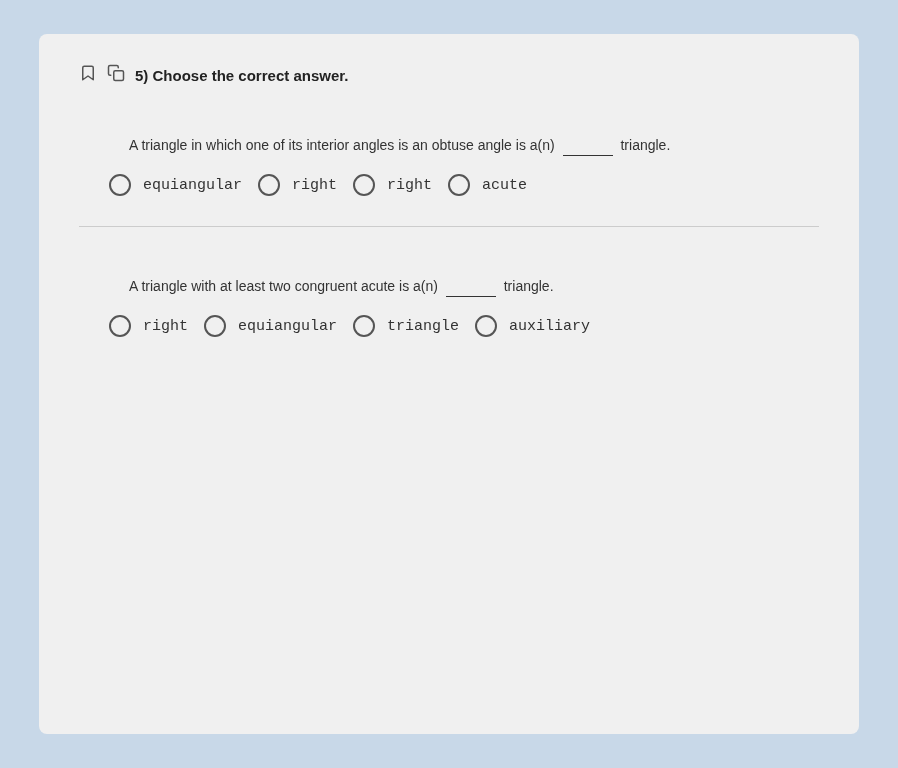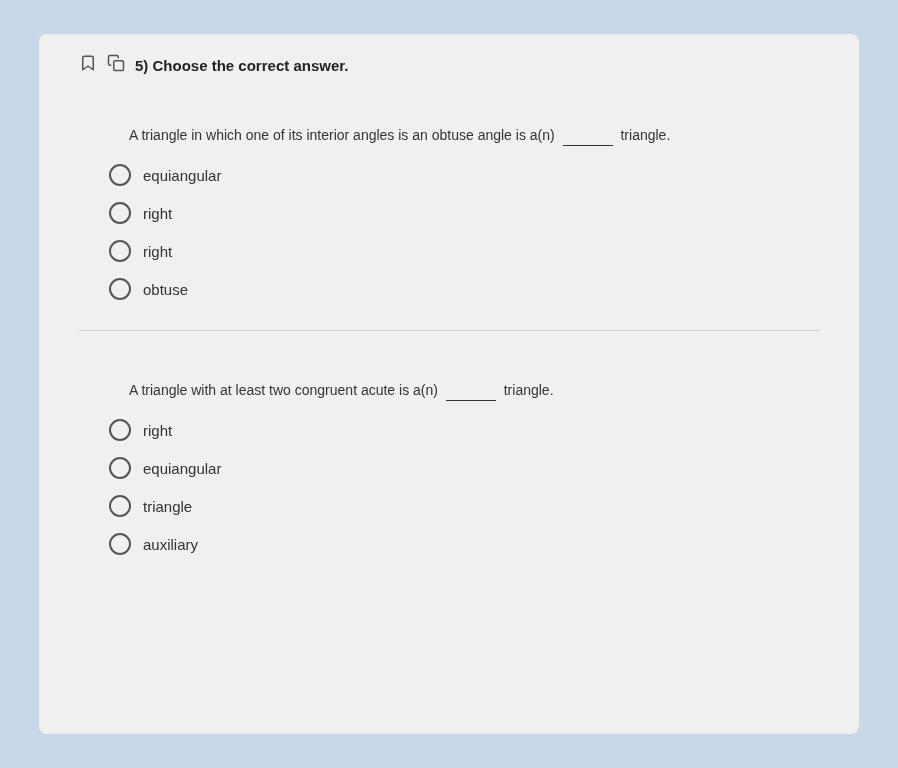--- a/index.html
+++ b/index.html
@@ -16,21 +16,21 @@
       display: flex;
       align-items: center;
       justify-content: center;
     }
 
     .main-card {
       background-color: #f0f0f0;
       border-radius: 8px;
       width: 820px;
       min-height: 700px;
-      padding: 20px 40px;
+      padding: 30px 40px;
       position: relative;
     }
 
     .question-block {
       margin-bottom: 30px;
     }
 
     .question-header {
       display: flex;
       align-items: center;
@@ -56,23 +56,24 @@
     .question-text span.blank {
       display: inline-block;
       width: 50px;
       border-bottom: 1.5px solid #333;
       margin: 0 4px;
       vertical-align: bottom;
     }
 
     .options-list {
       display: flex;
-      flex-direction: column;
+      flex-direction: row;
       gap: 16px;
       margin-left: 30px;
+      font-family: Liberation Mono, monospace;
     }
 
     .option-item {
       display: flex;
       align-items: center;
       gap: 12px;
       cursor: pointer;
     }
 
     .radio-circle {
@@ -143,21 +144,21 @@
       <div class="option-item">
         <div class="radio-circle"></div>
         <span class="option-label">right</span>
       </div>
       <div class="option-item">
         <div class="radio-circle"></div>
         <span class="option-label">right</span>
       </div>
       <div class="option-item">
         <div class="radio-circle"></div>
-        <span class="option-label">obtuse</span>
+        <span class="option-label">acute</span>
       </div>
     </div>
   </div>
 
   <div class="divider"></div>
 
   <div class="question-block">
 
     <p class="question-text">
       <span>A triangle with at least two congruent acute is a(n)</span>

